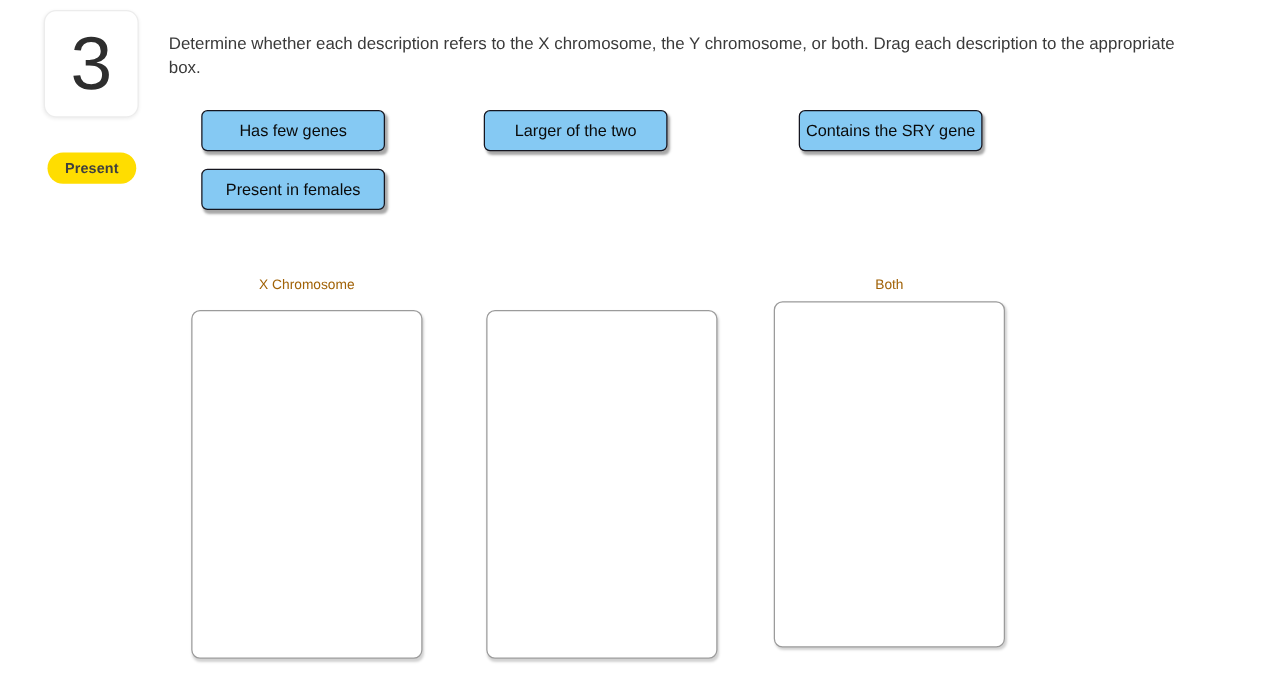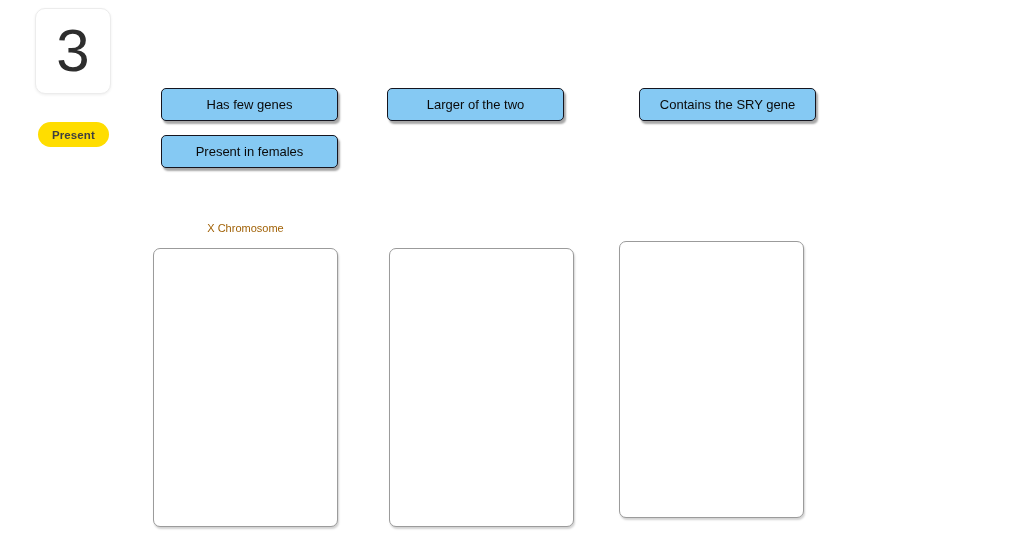--- a/index.html
+++ b/index.html
@@ -63,21 +63,21 @@
     top: 25px;
     width: 815px;
     font-size: 13.5px;
     line-height: 19px;
     color: #3a3a3a;
   }
 
   
   .chip {
     position: absolute;
-    width: 177px;
+    width: 147px;
     height: 33px;
     background: var(--chip-bg, #85c9f3);
     border: 1.5px solid var(--chip-border, #15151f);
     border-radius: 5px;
     box-shadow: 2px 3px 2px rgba(0,0,0,0.35);
     display: flex;
     align-items: center;
     justify-content: center;
     font-size: 13px;
     color: #0a0a0a;
@@ -120,33 +120,35 @@
 <body>
 
 <div class="stage">
 
   <div class="question-card">
     <span class="question-number">3</span>
   </div>
 
   <div class="skipped-badge">Present</div>
 
+  <div class="instruction">Determine whether each description refers to the X chromosome, the Y chromosome, or both. Drag each description to the appropriate box.</div>
 
   <div class="chip chip-1">Has few genes</div>
 
   <div class="chip chip-2">Larger of the two</div>
 
   <div class="chip chip-3">Contains the SRY gene</div>
 
   <div class="chip chip-4">Present in females</div>
 
 
   <div class="zone-label zone-label-1">X Chromosome</div>
 
 
+  <div class="zone-label zone-label-3">Both</div>
 
   <div class="drop-box drop-box-1"></div>
 
   <div class="drop-box drop-box-2"></div>
 
   <div class="drop-box drop-box-3"></div>
 
 </div>
 
 </body></html>

